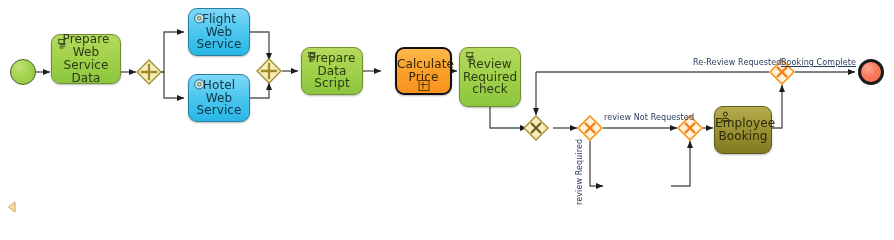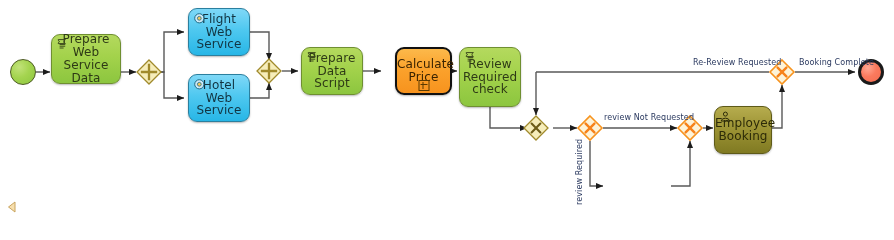--- a/index.html
+++ b/index.html
@@ -254,21 +254,21 @@
       <path d="M8.6,8.6 L17.4,17.4 M17.4,8.6 L8.6,17.4" stroke="#f7821a" stroke-width="2.4" stroke-linecap="round"></path>
     </svg>
   </div>
 
   <div class="flow-label" style="left:604px;top:113px;">review Not Requested</div>
 
   <div class="flow-label vertical" style="left:575px;top:205px;">review Required</div>
 
   <div class="flow-label" style="left:693px;top:58px;">Re-Review Requested</div>
 
-  <div class="flow-label" style="left:799px;top:58px;">Booking Complete</div>
+  <div class="flow-label" style="left:781px;top:58px;text-decoration:underline;">Booking Complete</div>
 
   <div class="corner-marker" style="left:7px;top:198px;">
     <svg viewBox="0 0 10 12" width="10" height="12">
       <path d="M8,1 L8,11 L1.5,6 z" fill="#f7dfae" stroke="#c9a45e" stroke-width="1"></path>
     </svg>
   </div>
 
 </div>
 
 </body></html>

